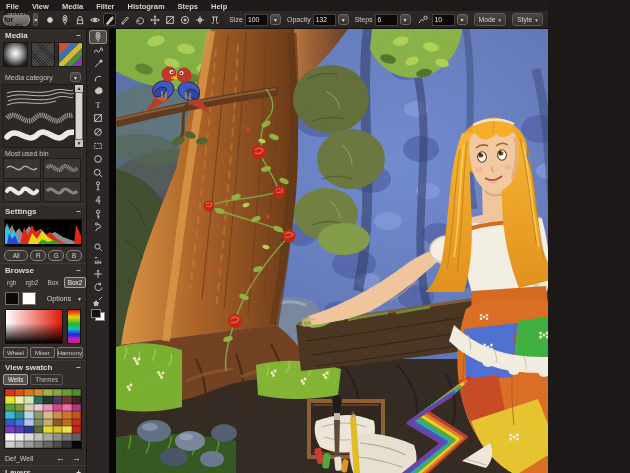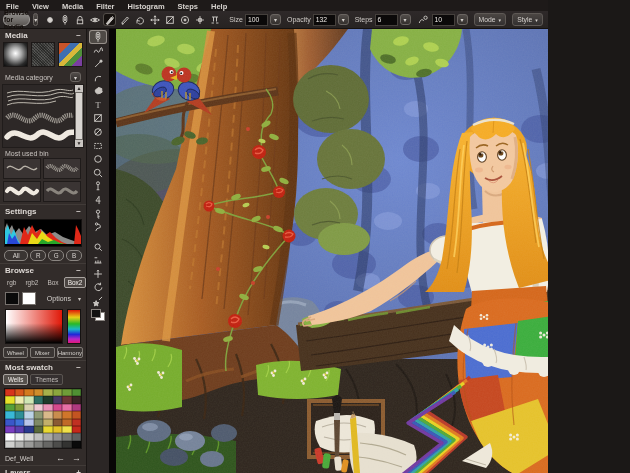--- a/index.html
+++ b/index.html
@@ -327,21 +327,21 @@
         <div class="svbox"></div>
         <div class="huebar"></div>
       </div>
       <div class="cbtns" id="colorbtns">
           <div class="cbtn">Wheel</div>
           <div class="cbtn">Mixer</div>
           <div class="cbtn">Harmony</div>
         </div>
 
       <div class="phead">
-        <span>Most swatch</span>
+        <span>View swatch</span>
         <span class="pm">−</span>
       </div>
       <div class="swtabs" id="swtabs">
           <div class="swtab active">Wells</div>
           <div class="swtab">Themes</div>
         </div>
       <div class="swgrid" id="swgrid">
           <div class="swcell" style="background: rgb(215, 52, 28);"></div>
           <div class="swcell" style="background: rgb(213, 87, 28);"></div>
           <div class="swcell" style="background: rgb(211, 122, 31);"></div>

